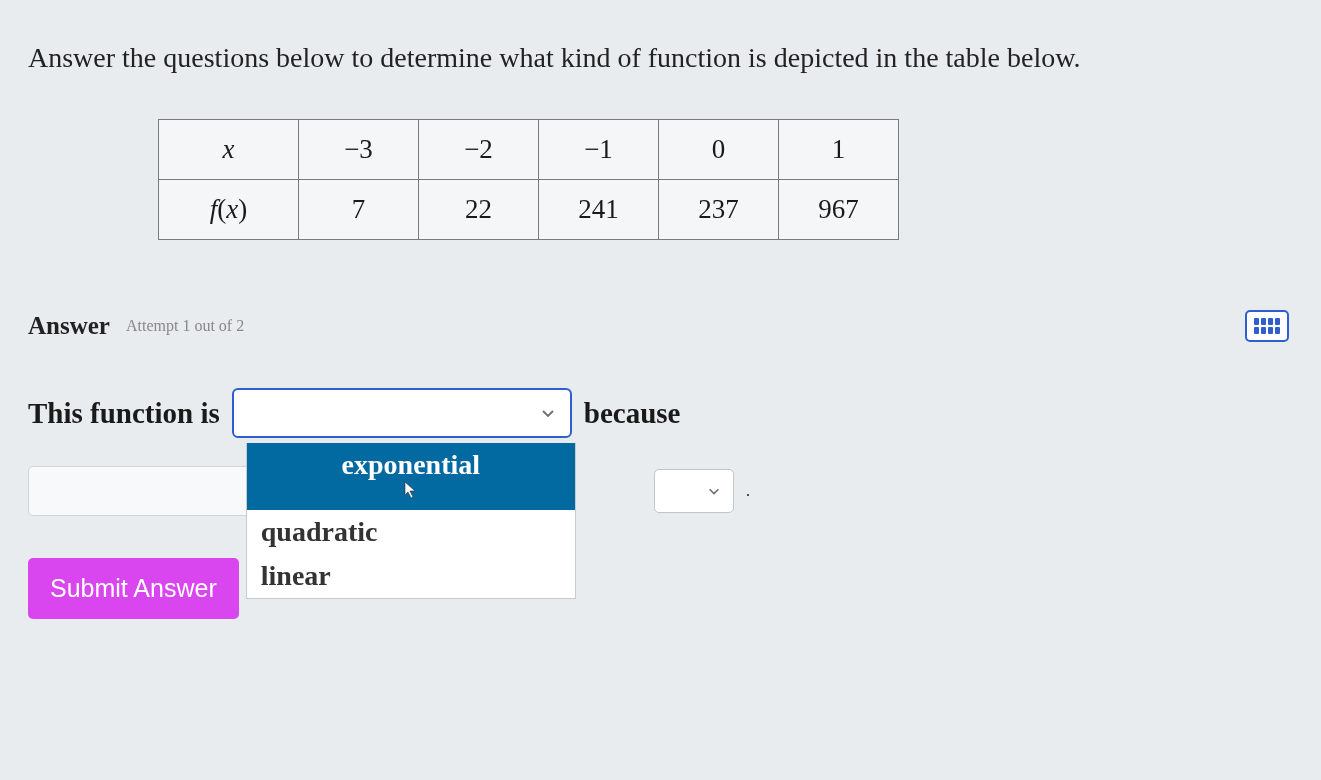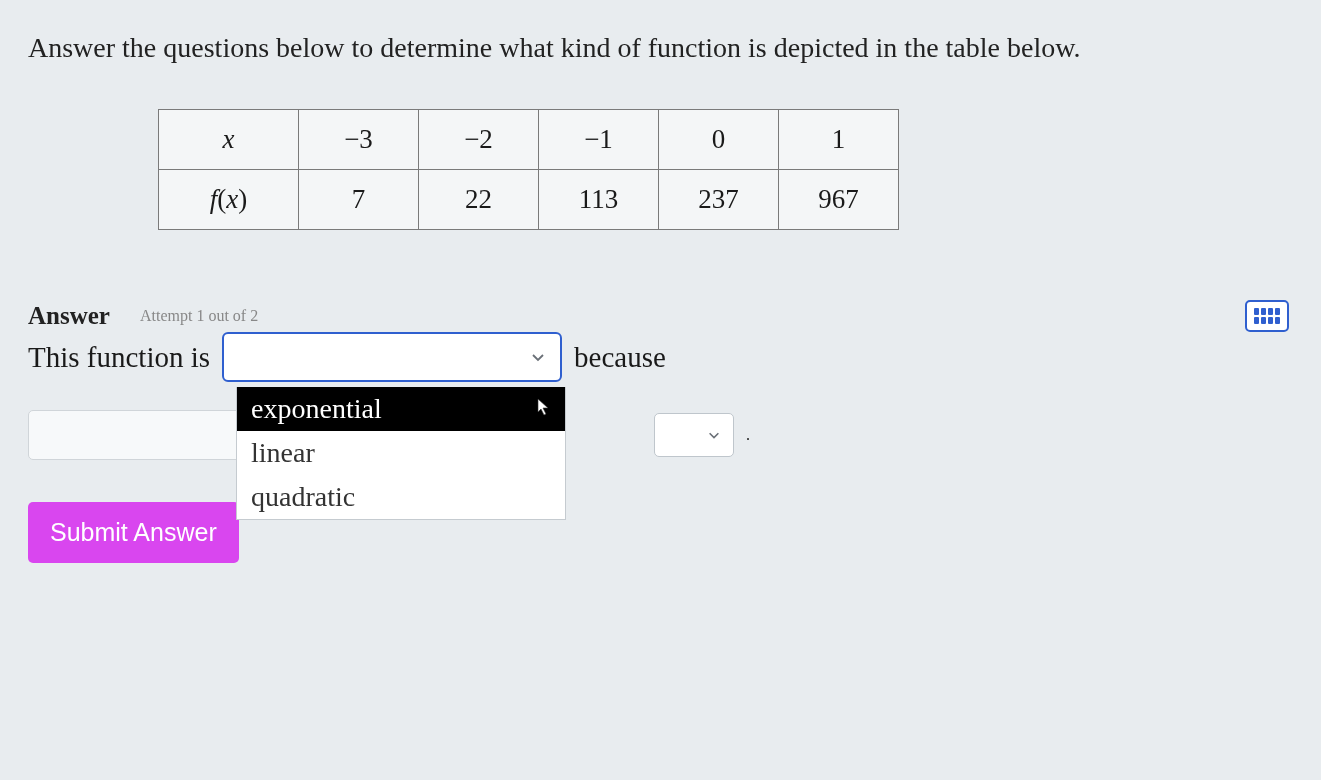--- a/index.html
+++ b/index.html
@@ -5,21 +5,21 @@
   * { box-sizing: border-box; margin: 0; padding: 0; }
   body {
     font-family: Georgia, 'Times New Roman', serif;
     background: #e8ecef;
     width: 1321px;
     height: 780px;
     overflow: hidden;
     color: #1a1a1a;
   }
   .page {
-    padding: 26px 28px;
+    padding: 36px 28px;
   }
   .prompt-text {
     font-size: 28px;
     line-height: 1.55;
     color: #222;
     margin-bottom: 40px;
   }
   .table-wrap {
     margin-left: 130px;
     margin-bottom: 70px;
@@ -35,21 +35,22 @@
     padding: 14px 0;
     font-weight: normal;
   }
   .w-hdr { width: 140px; }
   .w-cell { width: 120px; }
   .math-i { font-style: italic; font-family: 'Times New Roman', serif; }
 
   .answer-row {
     display: flex;
     align-items: center;
-    gap: 30px;
+    gap: 16px;
+    margin-bottom: 46px;
     justify-content: space-between;
   }
   .answer-label {
     font-size: 25px;
     font-weight: 600;
     color: #222;
   }
   .attempt-text {
     font-size: 16px;
     color: #888;
@@ -79,20 +80,21 @@
     border-radius: 1px;
   }
 
   .sentence {
     font-size: 29px;
     display: flex;
     align-items: center;
     flex-wrap: wrap;
     gap: 10px 12px;
     margin-bottom: 12px;
+    font-weight: bold;
   }
   .dd-open {
     position: relative;
     display: inline-block;
   }
   .dd-box {
     width: 340px;
     height: 50px;
     border: 2px solid #2f5fcf;
     border-radius: 6px;
@@ -146,22 +148,23 @@
   .dd-item {
     font-size: 28px;
     padding: 6px 14px;
     color: #333;
     cursor: pointer;
     display:flex;
     align-items:center;
     justify-content: space-between;
   }
   .dd-item.hl {
-    background: #000000;
+    background: #0369a1;
     color: #fff;
+    flex-direction: column;
   }
   .cursor-arrow {
     font-size: 18px;
     color: #fff;
   }
 
   .submit-row {
     margin-top: 42px;
   }
   .submit-btn {
@@ -193,21 +196,21 @@
         <td class="w-cell">−3</td>
         <td class="w-cell">−2</td>
         <td class="w-cell">−1</td>
         <td class="w-cell">0</td>
         <td class="w-cell">1</td>
       </tr>
       <tr>
         <td class="w-hdr"><span class="math-i">f</span>(<span class="math-i">x</span>)</td>
         <td class="w-cell">7</td>
         <td class="w-cell">22</td>
-        <td class="w-cell">113</td>
+        <td class="w-cell">241</td>
         <td class="w-cell">237</td>
         <td class="w-cell">967</td>
       </tr>
     </tbody>
       </table>
   </div>
 
   <div class="answer-row">
     <span class="answer-label">Answer</span>
     <span class="attempt-text">Attempt 1 out of 2</span>
@@ -239,24 +242,24 @@
         <div class="dd-menu">
           <div class="dd-item hl">
             <span>exponential</span>
             <span class="cursor-arrow">
               <svg width="14" height="18" viewBox="0 0 14 18">
                   <path d="M1 1 L1 14 L4 11 L7 17 L9 16 L6 10 L11 10 Z" fill="#fff" stroke="#333" stroke-width="0.6"></path>
                 </svg>
             </span>
           </div>
           <div class="dd-item">
-            <span>linear</span>
+            <span>quadratic</span>
           </div>
           <div class="dd-item">
-            <span>quadratic</span>
+            <span>linear</span>
           </div>
         </div>
       </span>
       <span>because</span>
     </div>
 
     <div class="sentence-row2">
       <div class="blank-input"></div>
       <div style="width:340px;"></div>
       <div class="dd-small">

